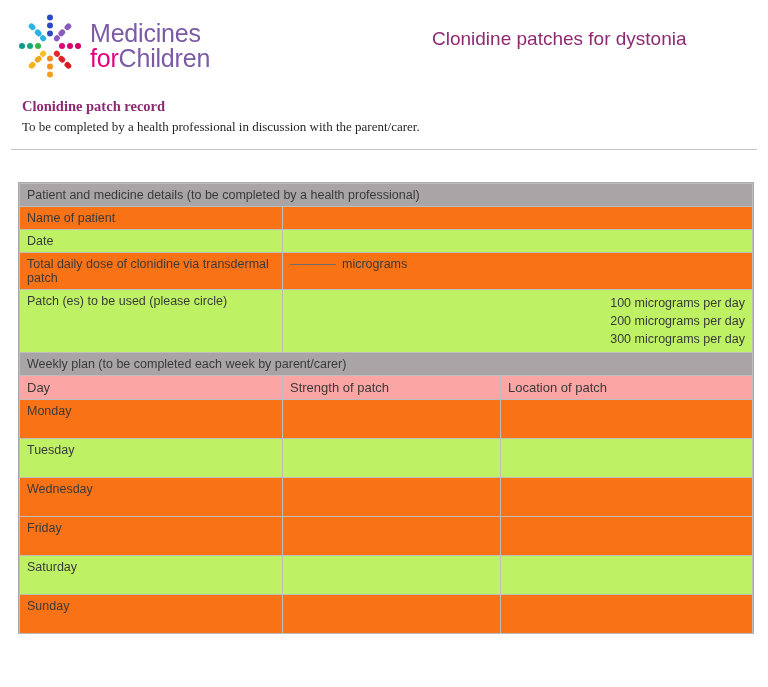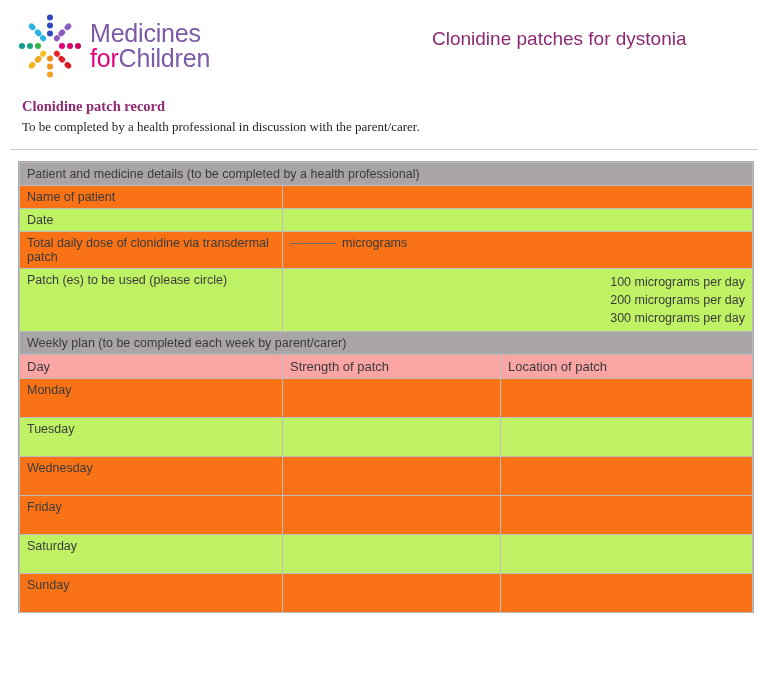--- a/index.html
+++ b/index.html
@@ -89,21 +89,21 @@
 
   .rule {
     margin: 14px 11px 0 11px;
     border: 0;
     border-top: 1px solid #c9c9c9;
     height: 0;
   }
 
   
   .table-wrap {
-    margin: 11px 14px 0 18px;
+    margin: 32px 14px 0 18px;
     border: 1px solid #a9a9a9;
     border-bottom: none;
   }
 
   table.grid {
     width: 100%;
     border-collapse: collapse;
     table-layout: fixed;
     font-size: 12.5px;
   }

